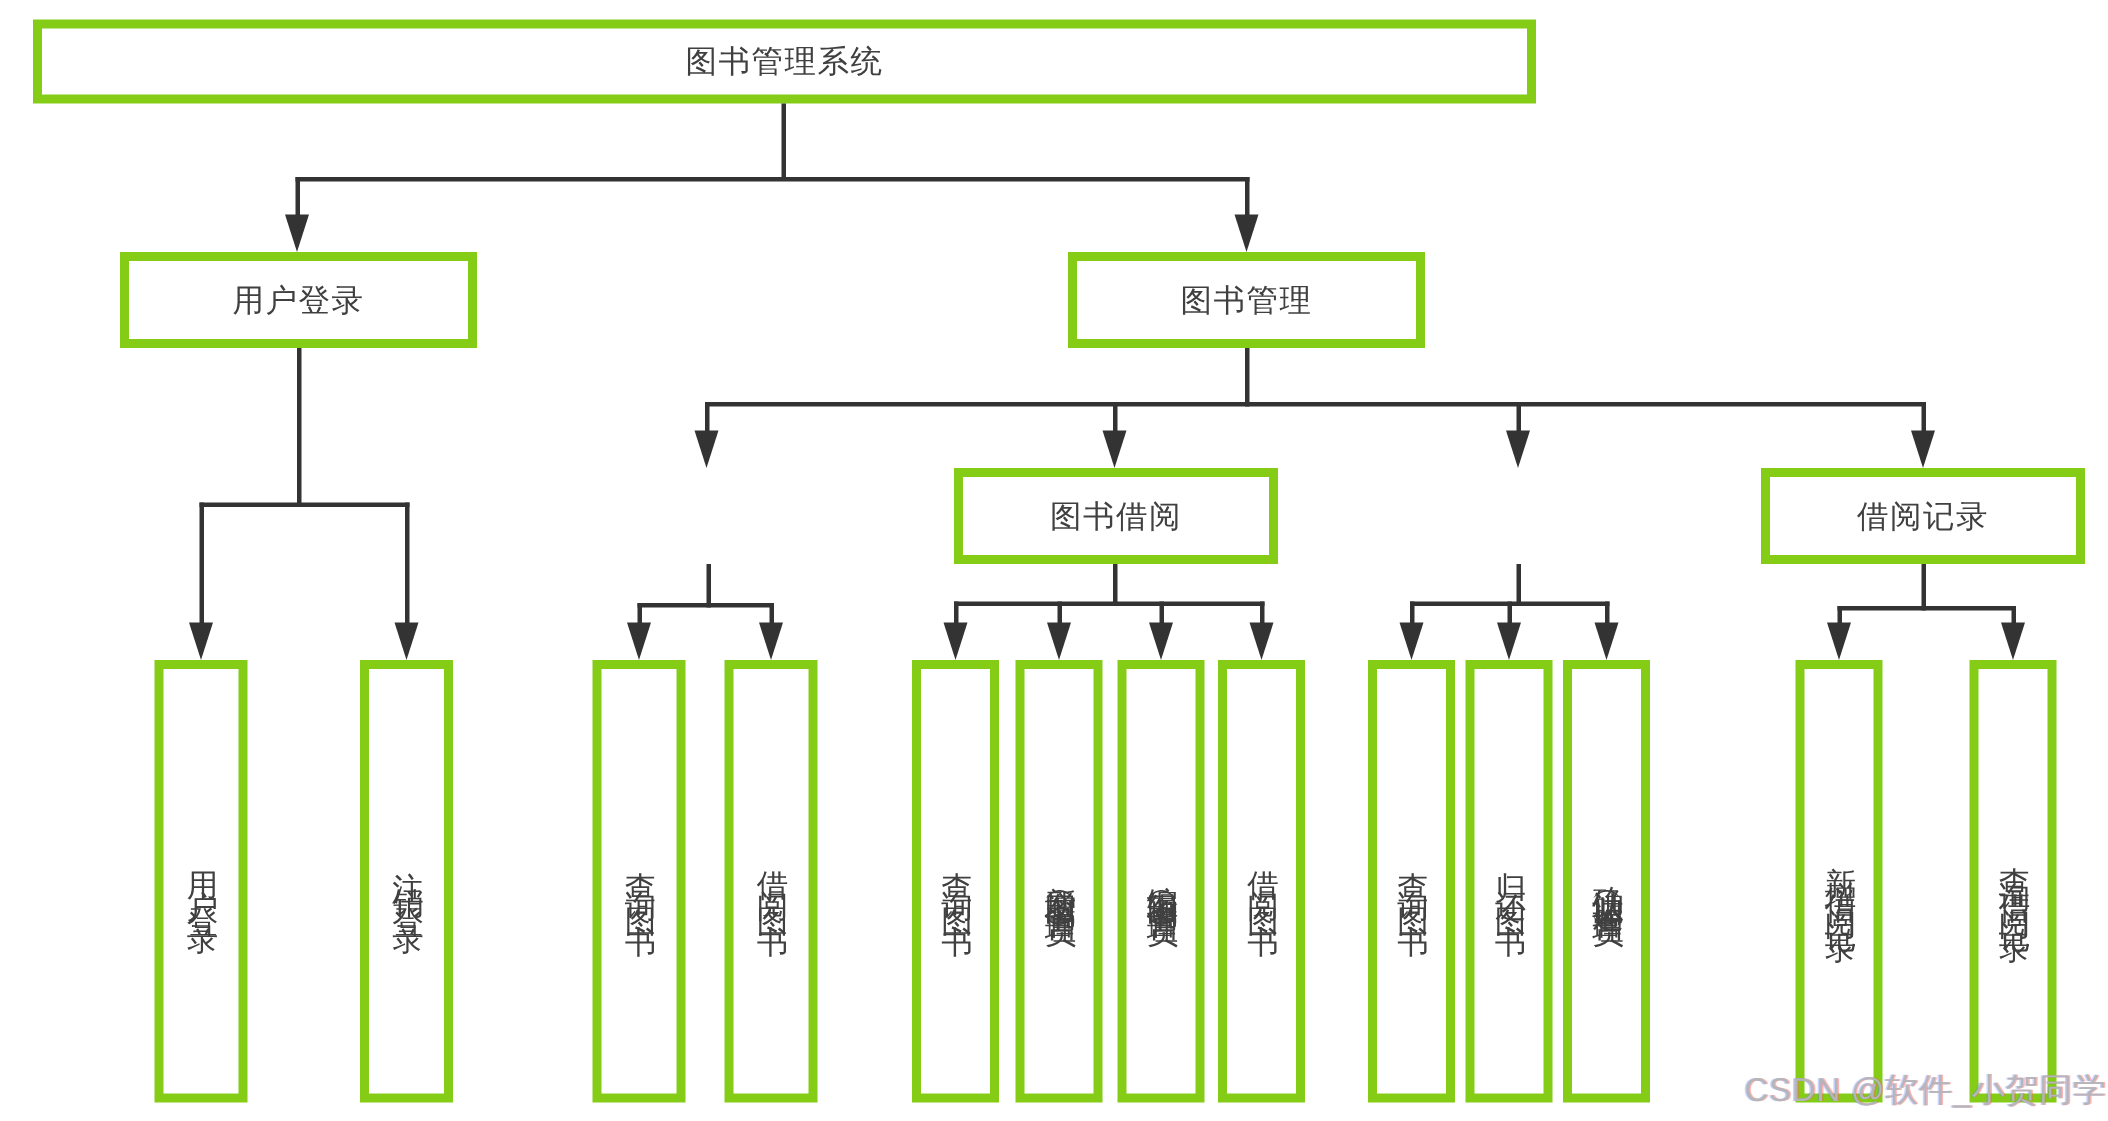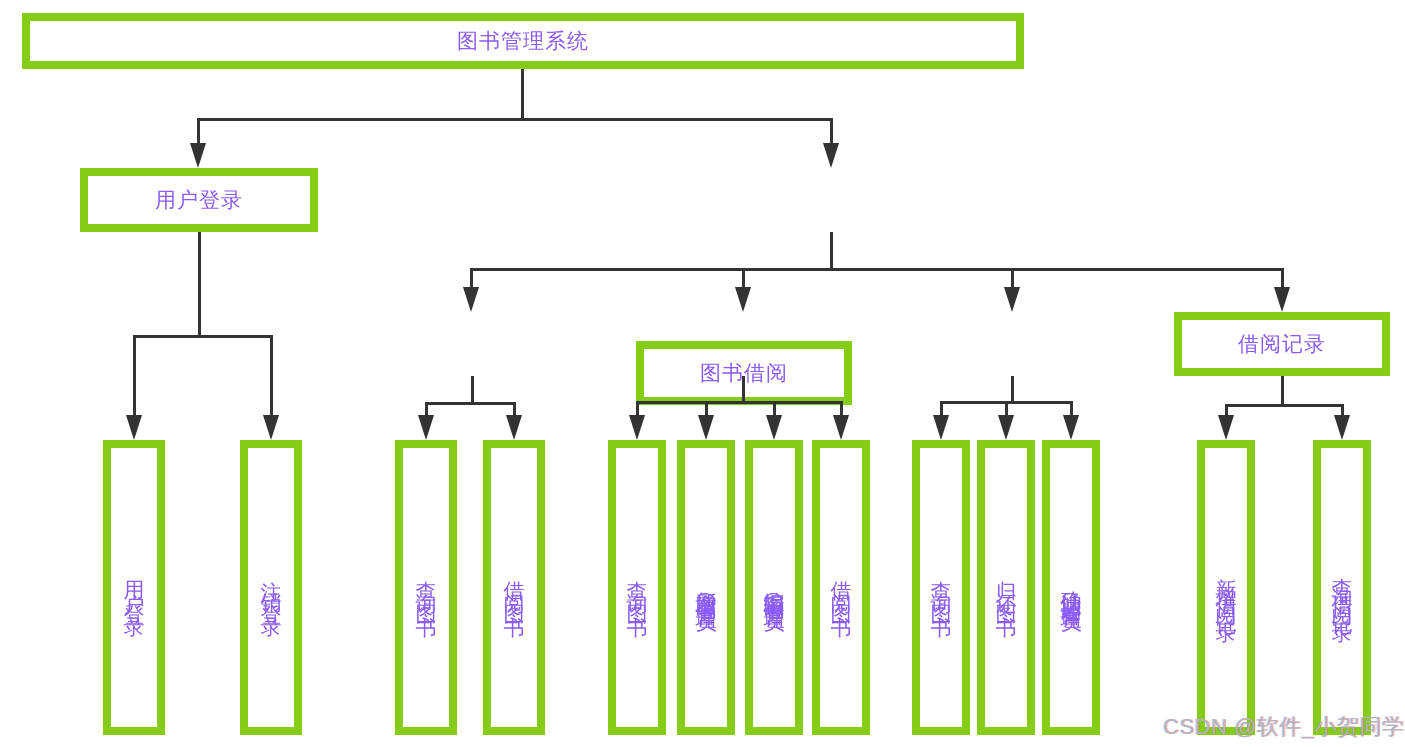--- a/index.html
+++ b/index.html
@@ -8,27 +8,27 @@
     width: 1405px;
     height: 747px;
     background: #ffffff;
     overflow: hidden;
     font-family: "Liberation Sans", "DejaVu Sans", sans-serif;
     color: #1d1d1f;
   }
   .box {
     position: absolute;
     box-sizing: border-box;
-    border: 8px solid #84cc16;
+    border: 6px solid #84cc16;
     background: #ffffff;
     display: flex;
     align-items: center;
     justify-content: center;
     font-size: 21px;
-    color: #8b5cf6;
+    color: #404040;
     text-align: center;
     letter-spacing: 1px;
   }
   .leaf {
     writing-mode: vertical-rl;
     text-orientation: mixed;
   }
   .leaf.s { letter-spacing: 12px; }   
   .leaf.m { letter-spacing: 9px; }    
   .leaf.l { letter-spacing: 3px; }    
@@ -70,40 +70,41 @@
   <div class="box" style="left:22px; top:13px; width:1002px; height:56px;">图书管理系统</div>
 
   <div class="v" style="left:521px; top:69px; height:51px;"></div>
   <div class="h" style="left:197px; top:118px; width:636px;"></div>
   <div class="v" style="left:197px; top:118px; height:28px;"></div>
   <div class="arrow" style="left:190px; top:143px;"></div>
   <div class="v" style="left:830px; top:118px; height:28px;"></div>
   <div class="arrow" style="left:823px; top:143px;"></div>
 
   <div class="box" style="left:80px; top:168px; width:238px; height:64px;">用户登录</div>
+  <div class="box" style="left:712px; top:168px; width:238px; height:64px;">图书管理</div>
 
   <div class="v" style="left:198px; top:232px; height:106px;"></div>
   <div class="h" style="left:133px; top:335px; width:140px;"></div>
   <div class="v" style="left:133px; top:335px; height:82px;"></div>
   <div class="arrow" style="left:126px; top:415px;"></div>
   <div class="v" style="left:270px; top:335px; height:82px;"></div>
   <div class="arrow" style="left:263px; top:415px;"></div>
 
   <div class="v" style="left:830px; top:232px; height:39px;"></div>
   <div class="h" style="left:470px; top:268px; width:814px;"></div>
   <div class="v" style="left:470px; top:268px; height:22px;"></div>
   <div class="arrow" style="left:463px; top:287px;"></div>
   <div class="v" style="left:742px; top:268px; height:22px;"></div>
   <div class="arrow" style="left:735px; top:287px;"></div>
   <div class="v" style="left:1011px; top:268px; height:22px;"></div>
   <div class="arrow" style="left:1004px; top:287px;"></div>
   <div class="v" style="left:1281px; top:268px; height:22px;"></div>
   <div class="arrow" style="left:1274px; top:287px;"></div>
 
-  <div class="box" style="left:636px; top:312px; width:216px; height:64px;margin-top:29px;">图书借阅</div>
+  <div class="box" style="left:636px; top:312px; width:216px; height:64px;">图书借阅</div>
   <div class="box" style="left:1174px; top:312px; width:216px; height:64px;">借阅记录</div>
 
   <div class="v" style="left:471px; top:376px; height:29px;"></div>
   <div class="h" style="left:425px; top:402px; width:91px;"></div>
   <div class="v" style="left:425px; top:402px; height:15px;"></div>
   <div class="arrow" style="left:418px; top:415px;"></div>
   <div class="v" style="left:513px; top:402px; height:15px;"></div>
   <div class="arrow" style="left:506px; top:415px;"></div>
 
   <div class="v" style="left:742px; top:376px; height:28px;"></div>

